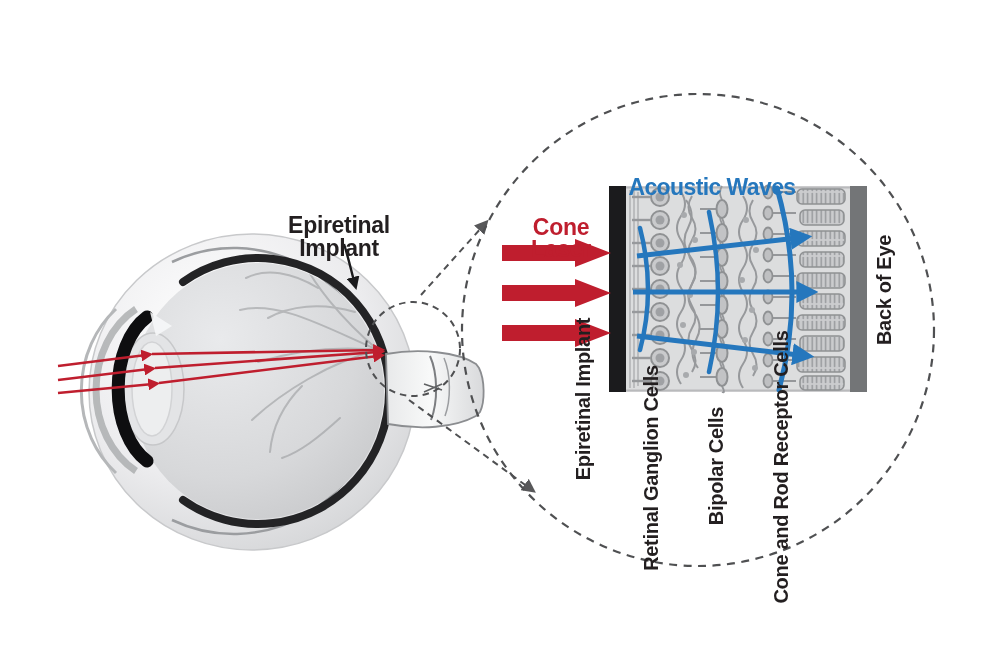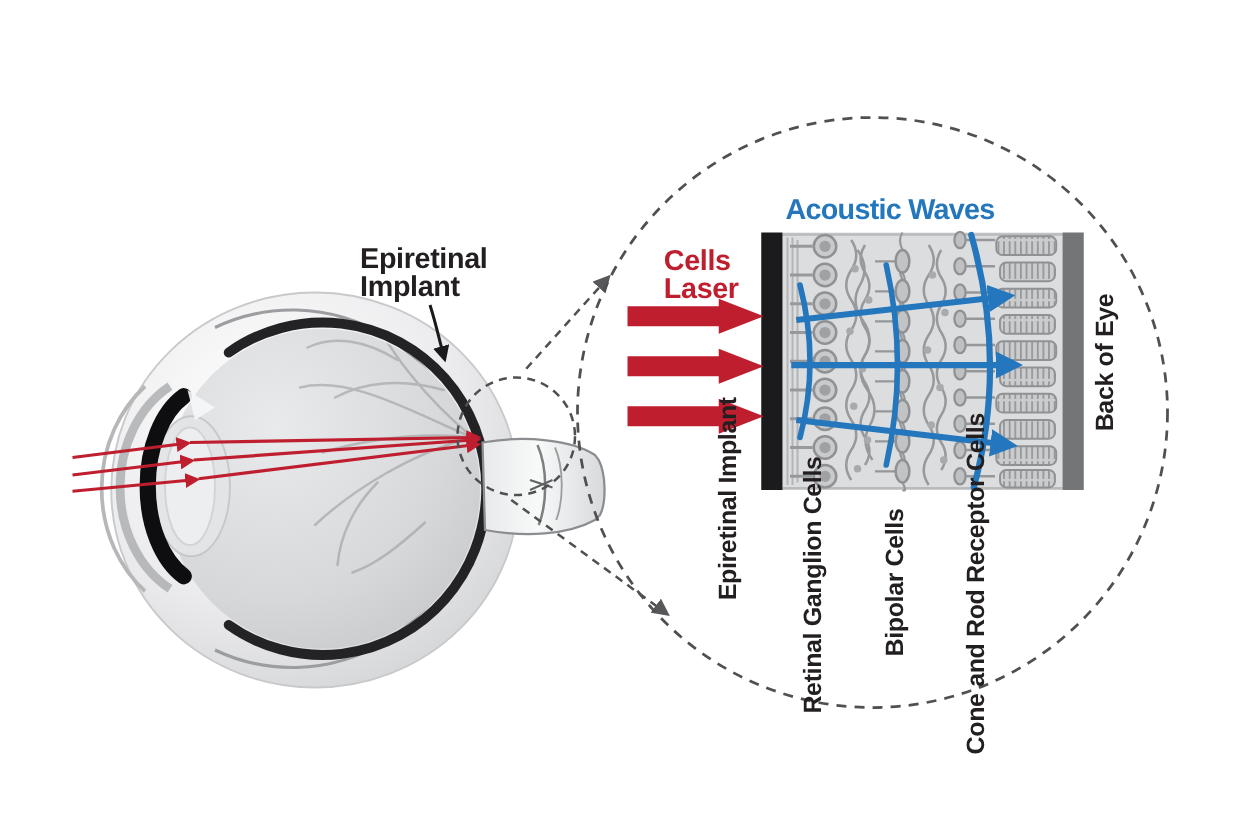--- a/index.html
+++ b/index.html
@@ -10,21 +10,21 @@
     --implant-bar:#1b1b1d;
     --back-of-eye-bar:#737577;
     --tissue-bg:#dcddde;
   }
   html,body{margin:0;padding:0;background:#fff;}
   .canvas{
     position:relative;width:1000px;height:667px;background:#ffffff;overflow:hidden;
     font-family:"Liberation Sans", sans-serif;color:var(--label-black);
   }
   .scene{position:absolute;left:0;top:0;}
-  .lbl{position:absolute;transform:translate(-50%,-50%);white-space:nowrap;}
+  .lbl{position:absolute;transform:translate(-50%,-50%);text-align:center;white-space:nowrap;margin-top:19px;}
   .lbl .ln{display:block;}
   .lbl-implant-main{font-size:23px;font-weight:600;line-height:23px;letter-spacing:-0.3px;color:var(--label-black);}
   .lbl-laser{font-size:23px;font-weight:700;line-height:22px;letter-spacing:-0.3px;color:var(--laser-red);}
   .lbl-acoustic{font-size:23px;font-weight:700;letter-spacing:-0.6px;color:var(--acoustic-blue);}
   .vlabel{
     position:absolute;transform:translate(-50%,-50%) rotate(-90deg);
     text-align:center;white-space:nowrap;font-size:20px;font-weight:600;
     line-height:22px;letter-spacing:-0.3px;color:var(--label-black);
   }
   
@@ -296,21 +296,21 @@
       <polygon points="502,325 575,325 575,319 611,333 575,347 575,341 502,341"></polygon>
     </g>
   </svg>
 
   <div class="lbl lbl-implant-main" style="left:339px;top:218px;">
     <span class="ln">Epiretinal</span>
     <span class="ln">Implant</span>
   </div>
 
   <div class="lbl lbl-laser" style="left:561px;top:219px;">
-    <span class="ln">Cells</span>
+    <span class="ln">Cone</span>
     <span class="ln">Laser</span>
   </div>
 
   <div class="lbl lbl-acoustic" style="left:712px;top:168px;">Acoustic Waves</div>
 
   <div class="vlabel" style="left:583px;top:399px;">
     <span class="ln">Epiretinal</span>
     <span class="ln">Implant</span>
   </div>
 

